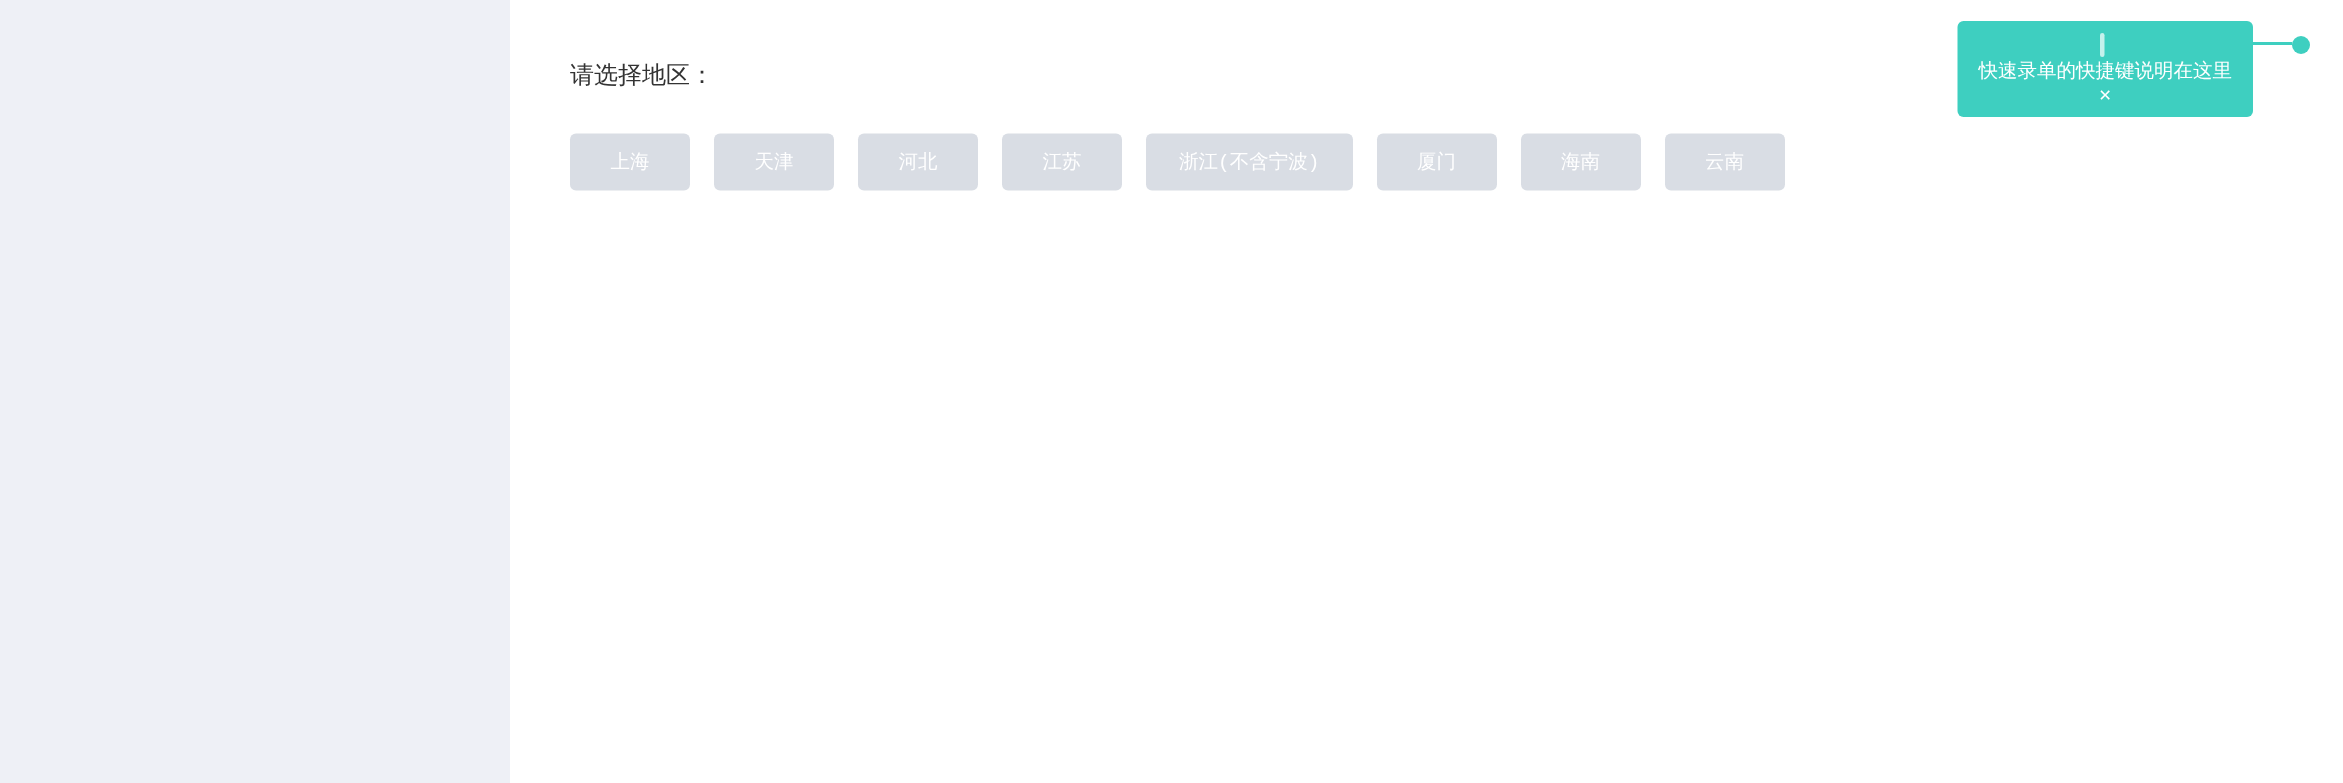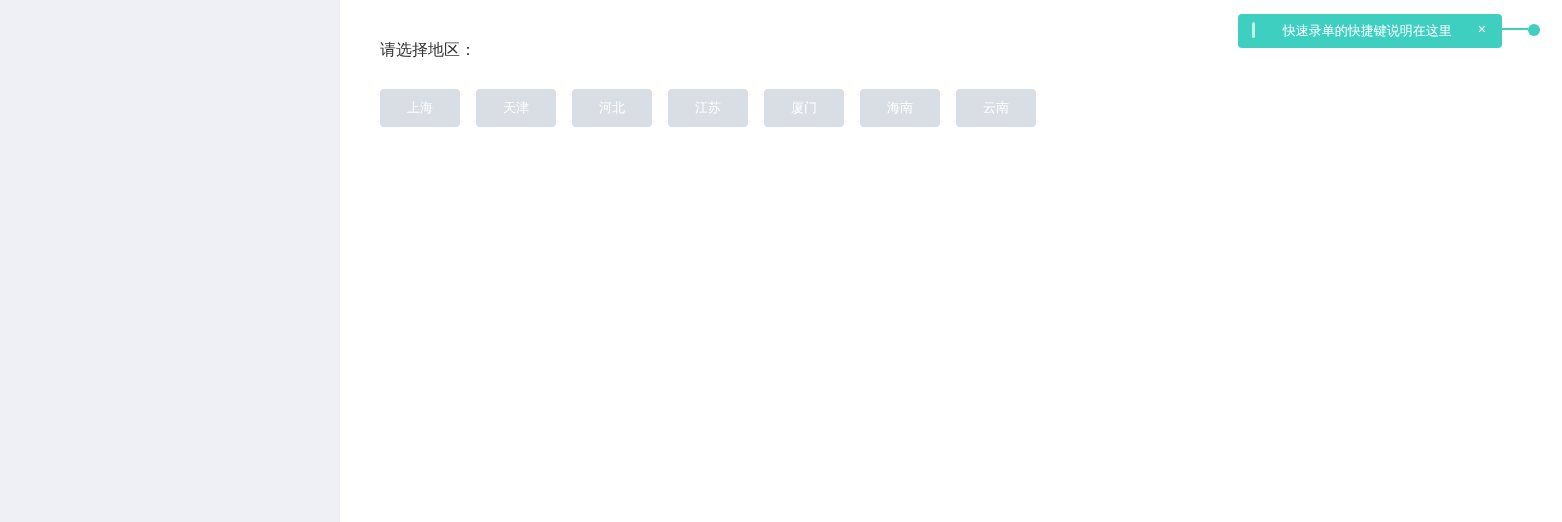--- a/index.html
+++ b/index.html
@@ -65,25 +65,26 @@
 
     
     .tooltip-bar {
       position: absolute;
       top: 14px;
       right: 60px;
       background: #3ecfc0;
       color: #fff;
       border-radius: 4px;
       display: flex;
-      align-items: flex-start;
+      align-items: center;
       padding: 8px 14px;
       font-size: 13px;
-      gap: 24px;
+      gap: 0;
       white-space: nowrap;
+      flex-direction: column;
     }
 
     .tooltip-bar .left-accent {
       display: inline-block;
       width: 3px;
       height: 16px;
       background: rgba(255,255,255,0.7);
       border-radius: 2px;
       margin-right: 4px;
       flex-shrink: 0;
@@ -125,20 +126,21 @@
   <div class="sidebar"></div>
   <div class="main-content">
 
     <h2 class="page-title">请选择地区：</h2>
 
     <div class="region-buttons">
     <button class="region-btn">上海</button>
         <button class="region-btn">天津</button>
         <button class="region-btn">河北</button>
         <button class="region-btn">江苏</button>
+        <button class="region-btn">浙江(不含宁波)</button>
         <button class="region-btn">厦门</button>
         <button class="region-btn">海南</button>
         <button class="region-btn">云南</button>
       </div>
 
     <div class="tooltip-bar">
       <span class="left-accent"></span>
       <span>快速录单的快捷键说明在这里</span>
       <button class="close-btn">×</button>
     </div>

